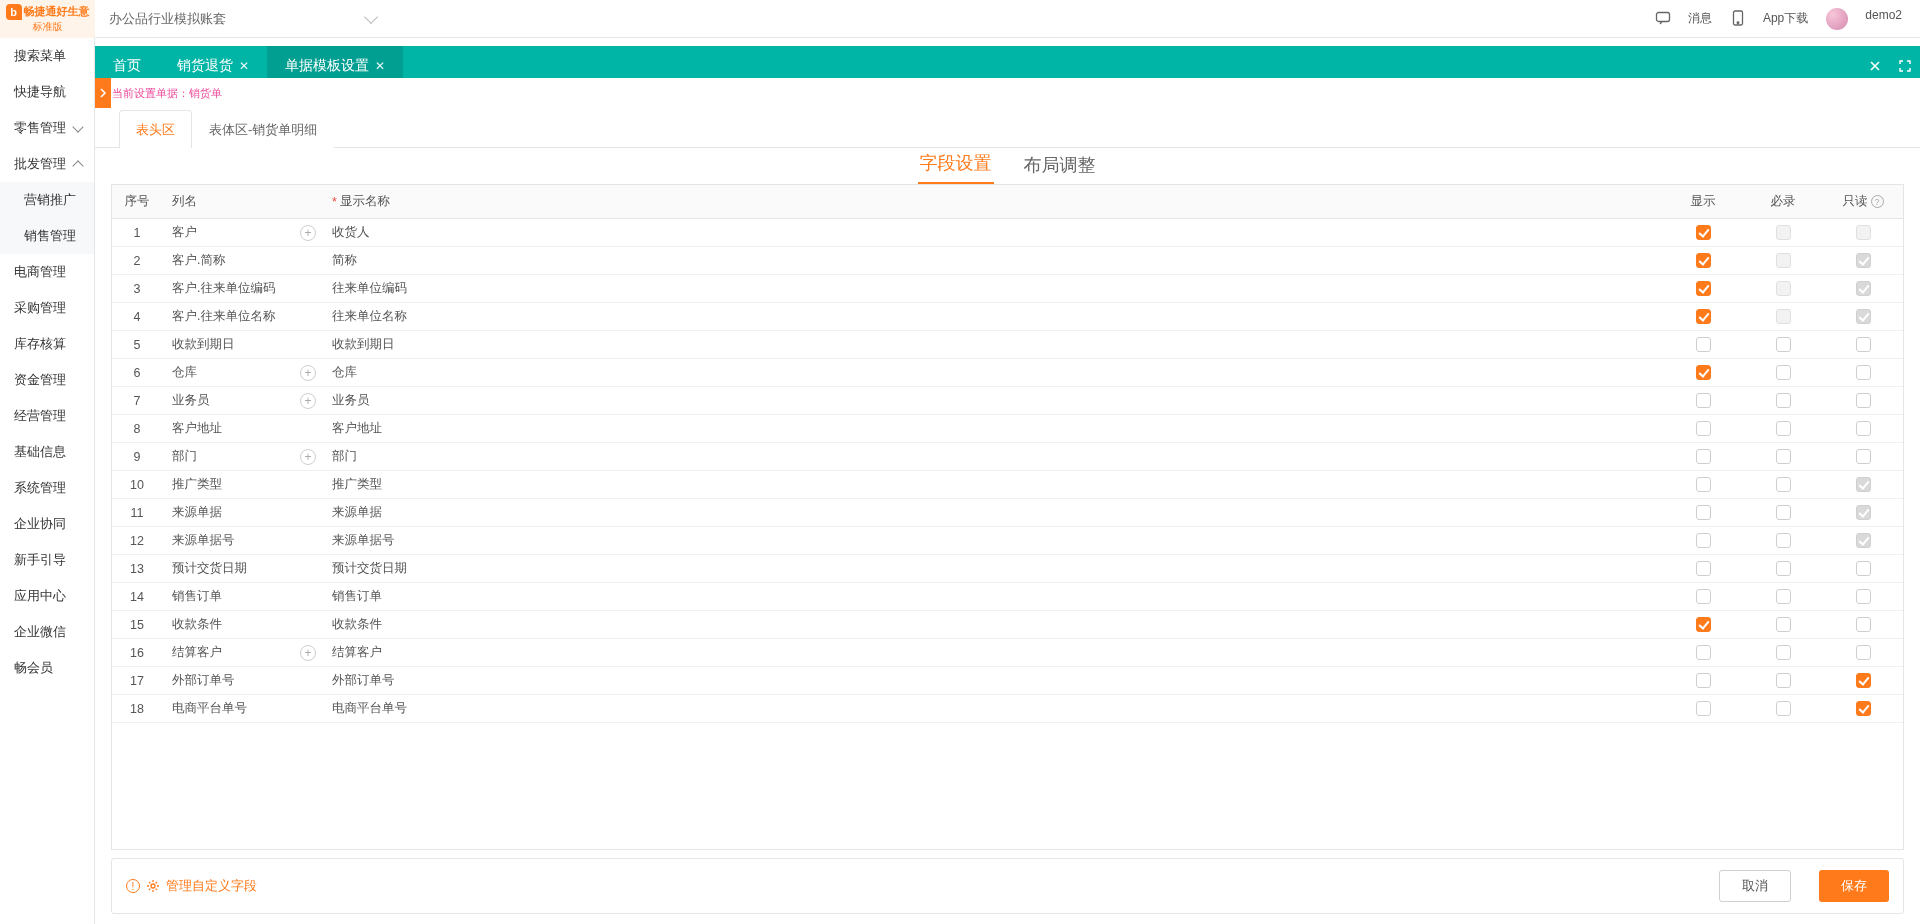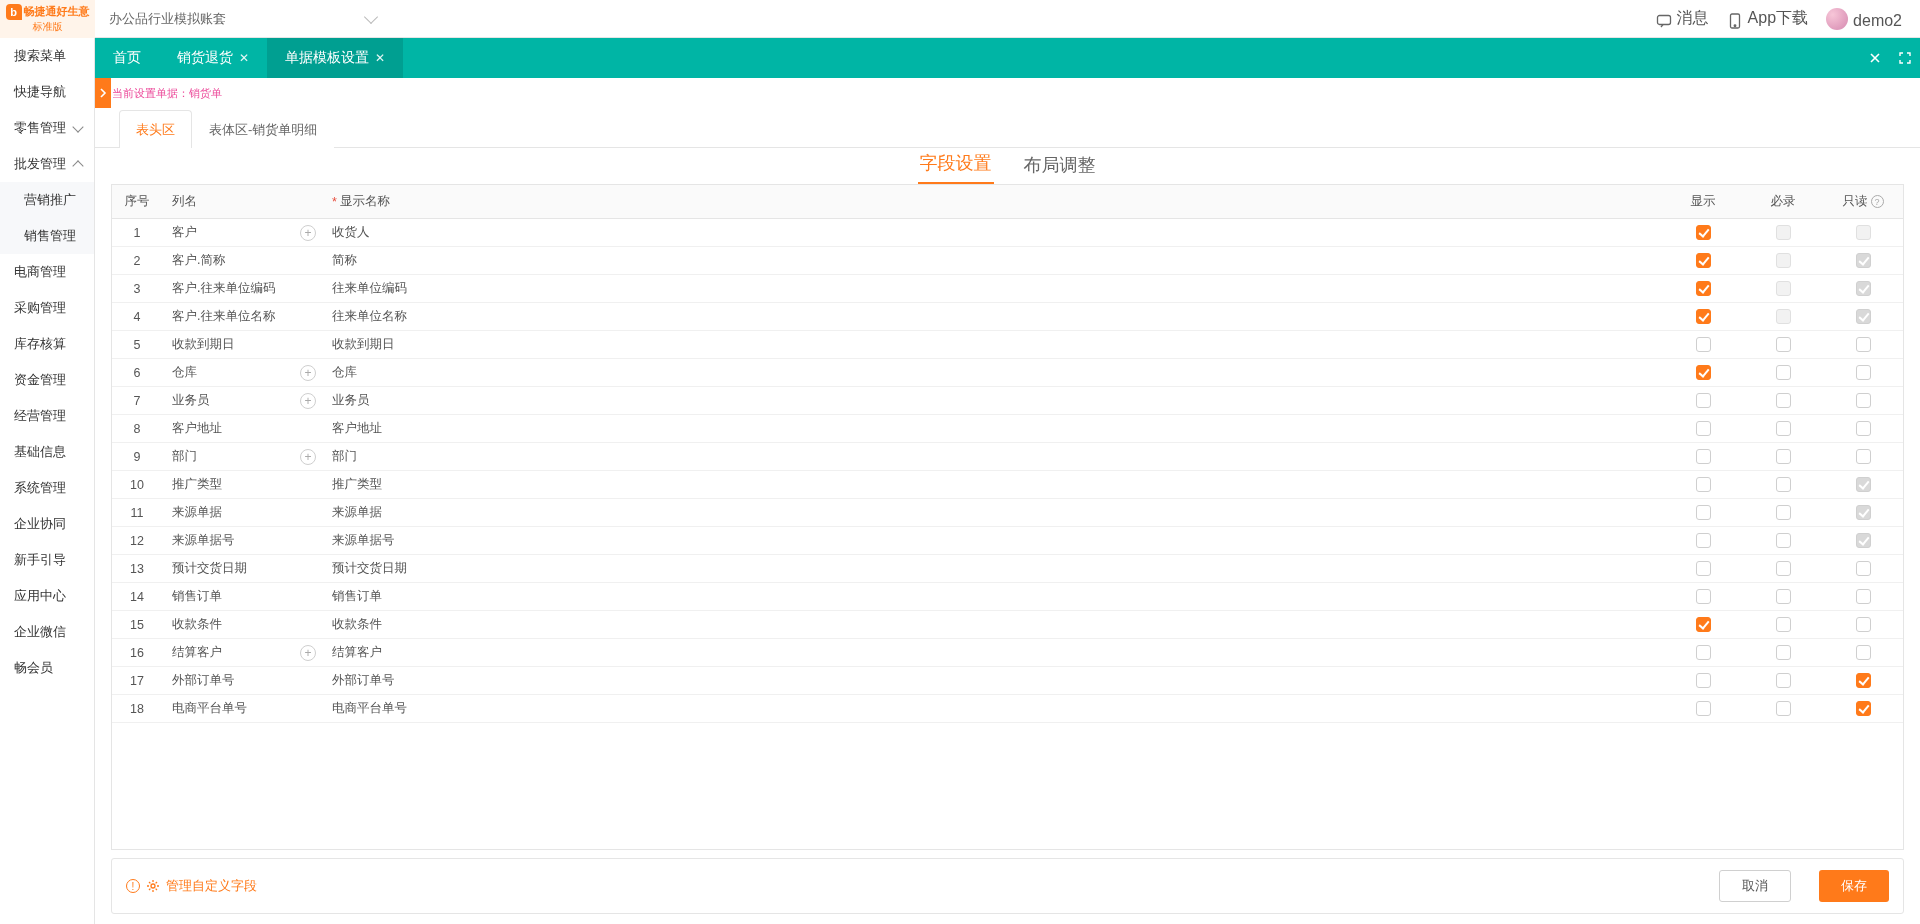--- a/index.html
+++ b/index.html
@@ -33,41 +33,41 @@
   }
   .logo-row { display:flex; align-items:center; gap:2px; }
   .logo-ico { width:16px; height:16px; border-radius:4px 4px 0 4px; background:var(--orange); position:relative; display:flex;align-items:center;justify-content:center;color:#fff;font-weight:700;font-size:11px;}
   .logo-txt { font-size:11px; color:var(--orange); font-weight:600;}
   .logo-sub { font-size:10px; color:var(--orange);}
   .org-select {
     margin-left:14px; color:#666; font-size:13px; display:flex; align-items:center; gap:140px; cursor:pointer;
   }
   .chev { width:10px;height:10px; transform:rotate(45deg); border-right:1px solid #bbb;border-bottom:1px solid #bbb; margin-top:-4px;}
   .topbar-right { margin-left:auto; display:flex; align-items:center; gap:18px; padding-right:18px; color:#555;}
-  .tb-item { display:flex; align-items:flex-end; gap:5px; cursor:pointer; font-size:16px;}
+  .tb-item { display:flex; align-items:flex-start; gap:17px; cursor:pointer; font-size:12px;}
   .ico { display:inline-flex; align-items:center; justify-content:center; width:16px; height:16px;}
   .avatar { width:22px; height:22px; border-radius:50%; background: radial-gradient(circle at 30% 30%, #f7c6d8, #d589b0);}
 
   
   .sidenav {
     position:absolute; top:38px; bottom:0; left:0; width:var(--sidebar-w);
     border-right:1px solid var(--border); background:#fff; overflow:hidden;
   }
   .sn-item {
     height:36px; display:flex; align-items:center; justify-content:space-between;
     padding:0 12px 0 14px; cursor:pointer; color:#333; font-size:13px;
   }
   .sn-item.sub { padding-left:24px; background:#f7f8fa;}
   .sn-caret { width:8px;height:8px; transform:rotate(45deg); border-right:1.5px solid #888;border-bottom:1.5px solid #888; }
   .sn-caret.up { transform:rotate(-135deg); margin-top:4px;}
   .sn-caret.down { margin-top:-3px;}
 
   
   .tabstrip {
-    position:absolute; top:38px; left:var(--sidebar-w); right:0; height:40px;
+    position:absolute; top:46px; left:var(--sidebar-w); right:0; height:40px;
     background: var(--teal); display:flex; align-items:stretch; color:#fff;
   }
   .tab {
     display:flex; align-items:center; gap:6px; padding:0 18px; cursor:pointer; position:relative; font-size:14px;
   }
   .tab.active { background: rgba(0,0,0,0.12);}
   .tab .x { font-size:12px; opacity:.9; }
   .tabstrip-right { margin-left:auto; display:flex; align-items:center;}
   .ts-btn { width:30px; display:flex; align-items:center; justify-content:center; cursor:pointer;}
 

